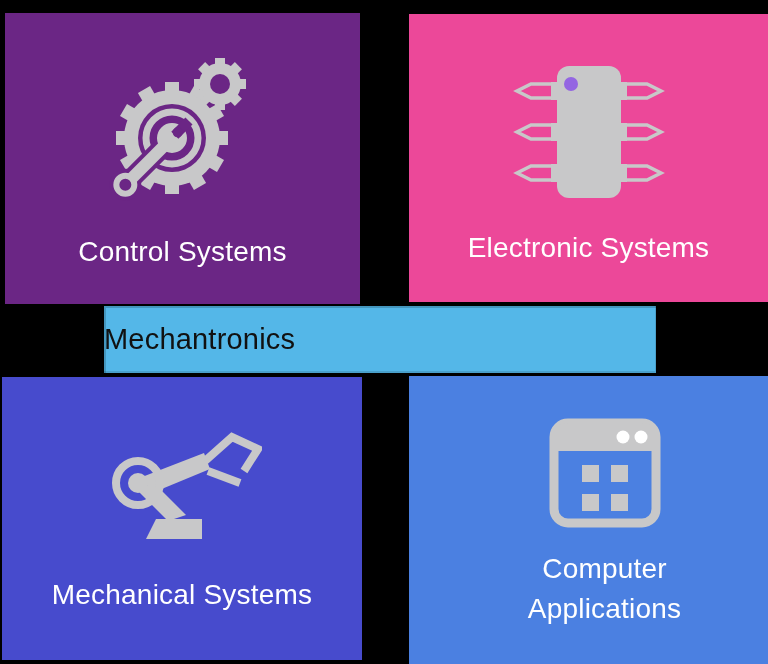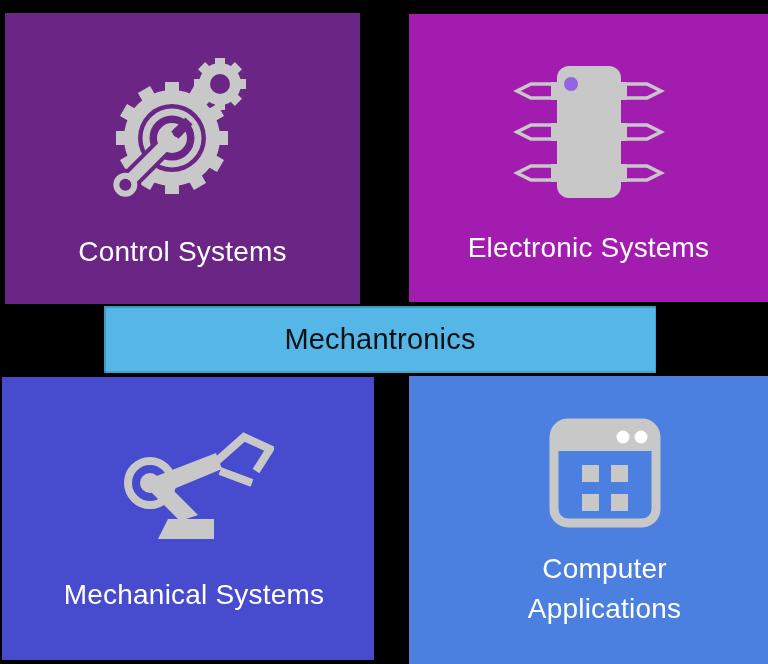--- a/index.html
+++ b/index.html
@@ -20,21 +20,21 @@
   .q-tr .icon-wrap{height:140px;margin-top:14px;}
   .q-bl .icon-wrap{height:122px;margin-top:4px;}
   .q-br .icon-wrap{height:112px;margin-top:6px;}
   .label{
     color:#ffffff;font-size:28px;line-height:40px;text-align:center;
     margin-top:26px;max-width:320px;font-weight:400;letter-spacing:.2px;
   }
   .label-narrow{max-width:220px;margin-top:20px;}
   .banner{
     position:absolute;left:104px;top:306px;width:552px;height:67px;
-    display:flex;align-items:center;justify-content:center;z-index:2;
+    display:flex;align-items:center;z-index:2;
     box-shadow:inset 2px 2px 0 rgba(0,0,0,0.18), inset -1px -2px 0 rgba(0,0,0,0.12);
   }
   .banner-label{color:#111111;font-size:29px;font-weight:400;letter-spacing:.2px;}
   svg{display:block;}
 </style>
 </head>
 <body>
 
 <div class="canvas">
 
@@ -89,21 +89,21 @@
           <circle cx="0" cy="-8" r="5" fill="currentColor"></circle>
           <rect x="-6" y="0" width="12" height="66" fill="#C8C8C9"></rect>
           <circle cx="0" cy="66" r="12" fill="#C8C8C9"></circle>
           <circle cx="0" cy="66" r="6" fill="currentColor"></circle>
         </g>
       </svg>
     </div>
     <div class="label">Control Systems</div>
   </div>
 
-  <div class="quadrant q-tr" style="background: #a21caf; color: rgb(148, 101, 226);">
+  <div class="quadrant q-tr" style="background: #ec4899; color: rgb(148, 101, 226);">
     <div class="icon-wrap">
       <svg width="160" height="136" viewBox="0 0 160 136">
 
         <g stroke="#C8C8C9" stroke-width="3.5" fill="none">
           <path d="M52 20 H22 L8 27 L22 34 H52 Z"></path>
           <path d="M52 61 H22 L8 68 L22 75 H52 Z"></path>
           <path d="M52 102 H22 L8 109 L22 116 H52 Z"></path>
           <path d="M108 20 H138 L152 27 L138 34 H108 Z"></path>
           <path d="M108 61 H138 L152 68 L138 75 H108 Z"></path>
           <path d="M108 102 H138 L152 109 L138 116 H108 Z"></path>
@@ -121,21 +121,21 @@
         <circle cx="62" cy="20" r="7" fill="currentColor"></circle>
       </svg>
     </div>
     <div class="label">Electronic Systems</div>
   </div>
 
   <div class="banner" style="background: rgb(84, 183, 232); color: rgb(84, 183, 232);">
     <div class="banner-label">Mechantronics</div>
   </div>
 
-  <div class="quadrant q-bl" style="background: rgb(71, 75, 205); color: rgb(71, 75, 205); padding-left: 12px;">
+  <div class="quadrant q-bl" style="background: rgb(71, 75, 205); color: rgb(71, 75, 205);">
     <div class="icon-wrap">
       <svg width="160" height="122" viewBox="0 0 160 122">
 
         <polygon points="40,50 102,26 108,42 50,66" fill="#C8C8C9"></polygon>
 
         <path d="M103 34 L130 10 L156 22 L142 44" fill="none" stroke="#C8C8C9" stroke-width="8"></path>
         <path d="M106 44 L138 56" fill="none" stroke="#C8C8C9" stroke-width="8"></path>
 
         <polygon points="34,62 66,94 84,88 52,56" fill="#C8C8C9"></polygon>
 

